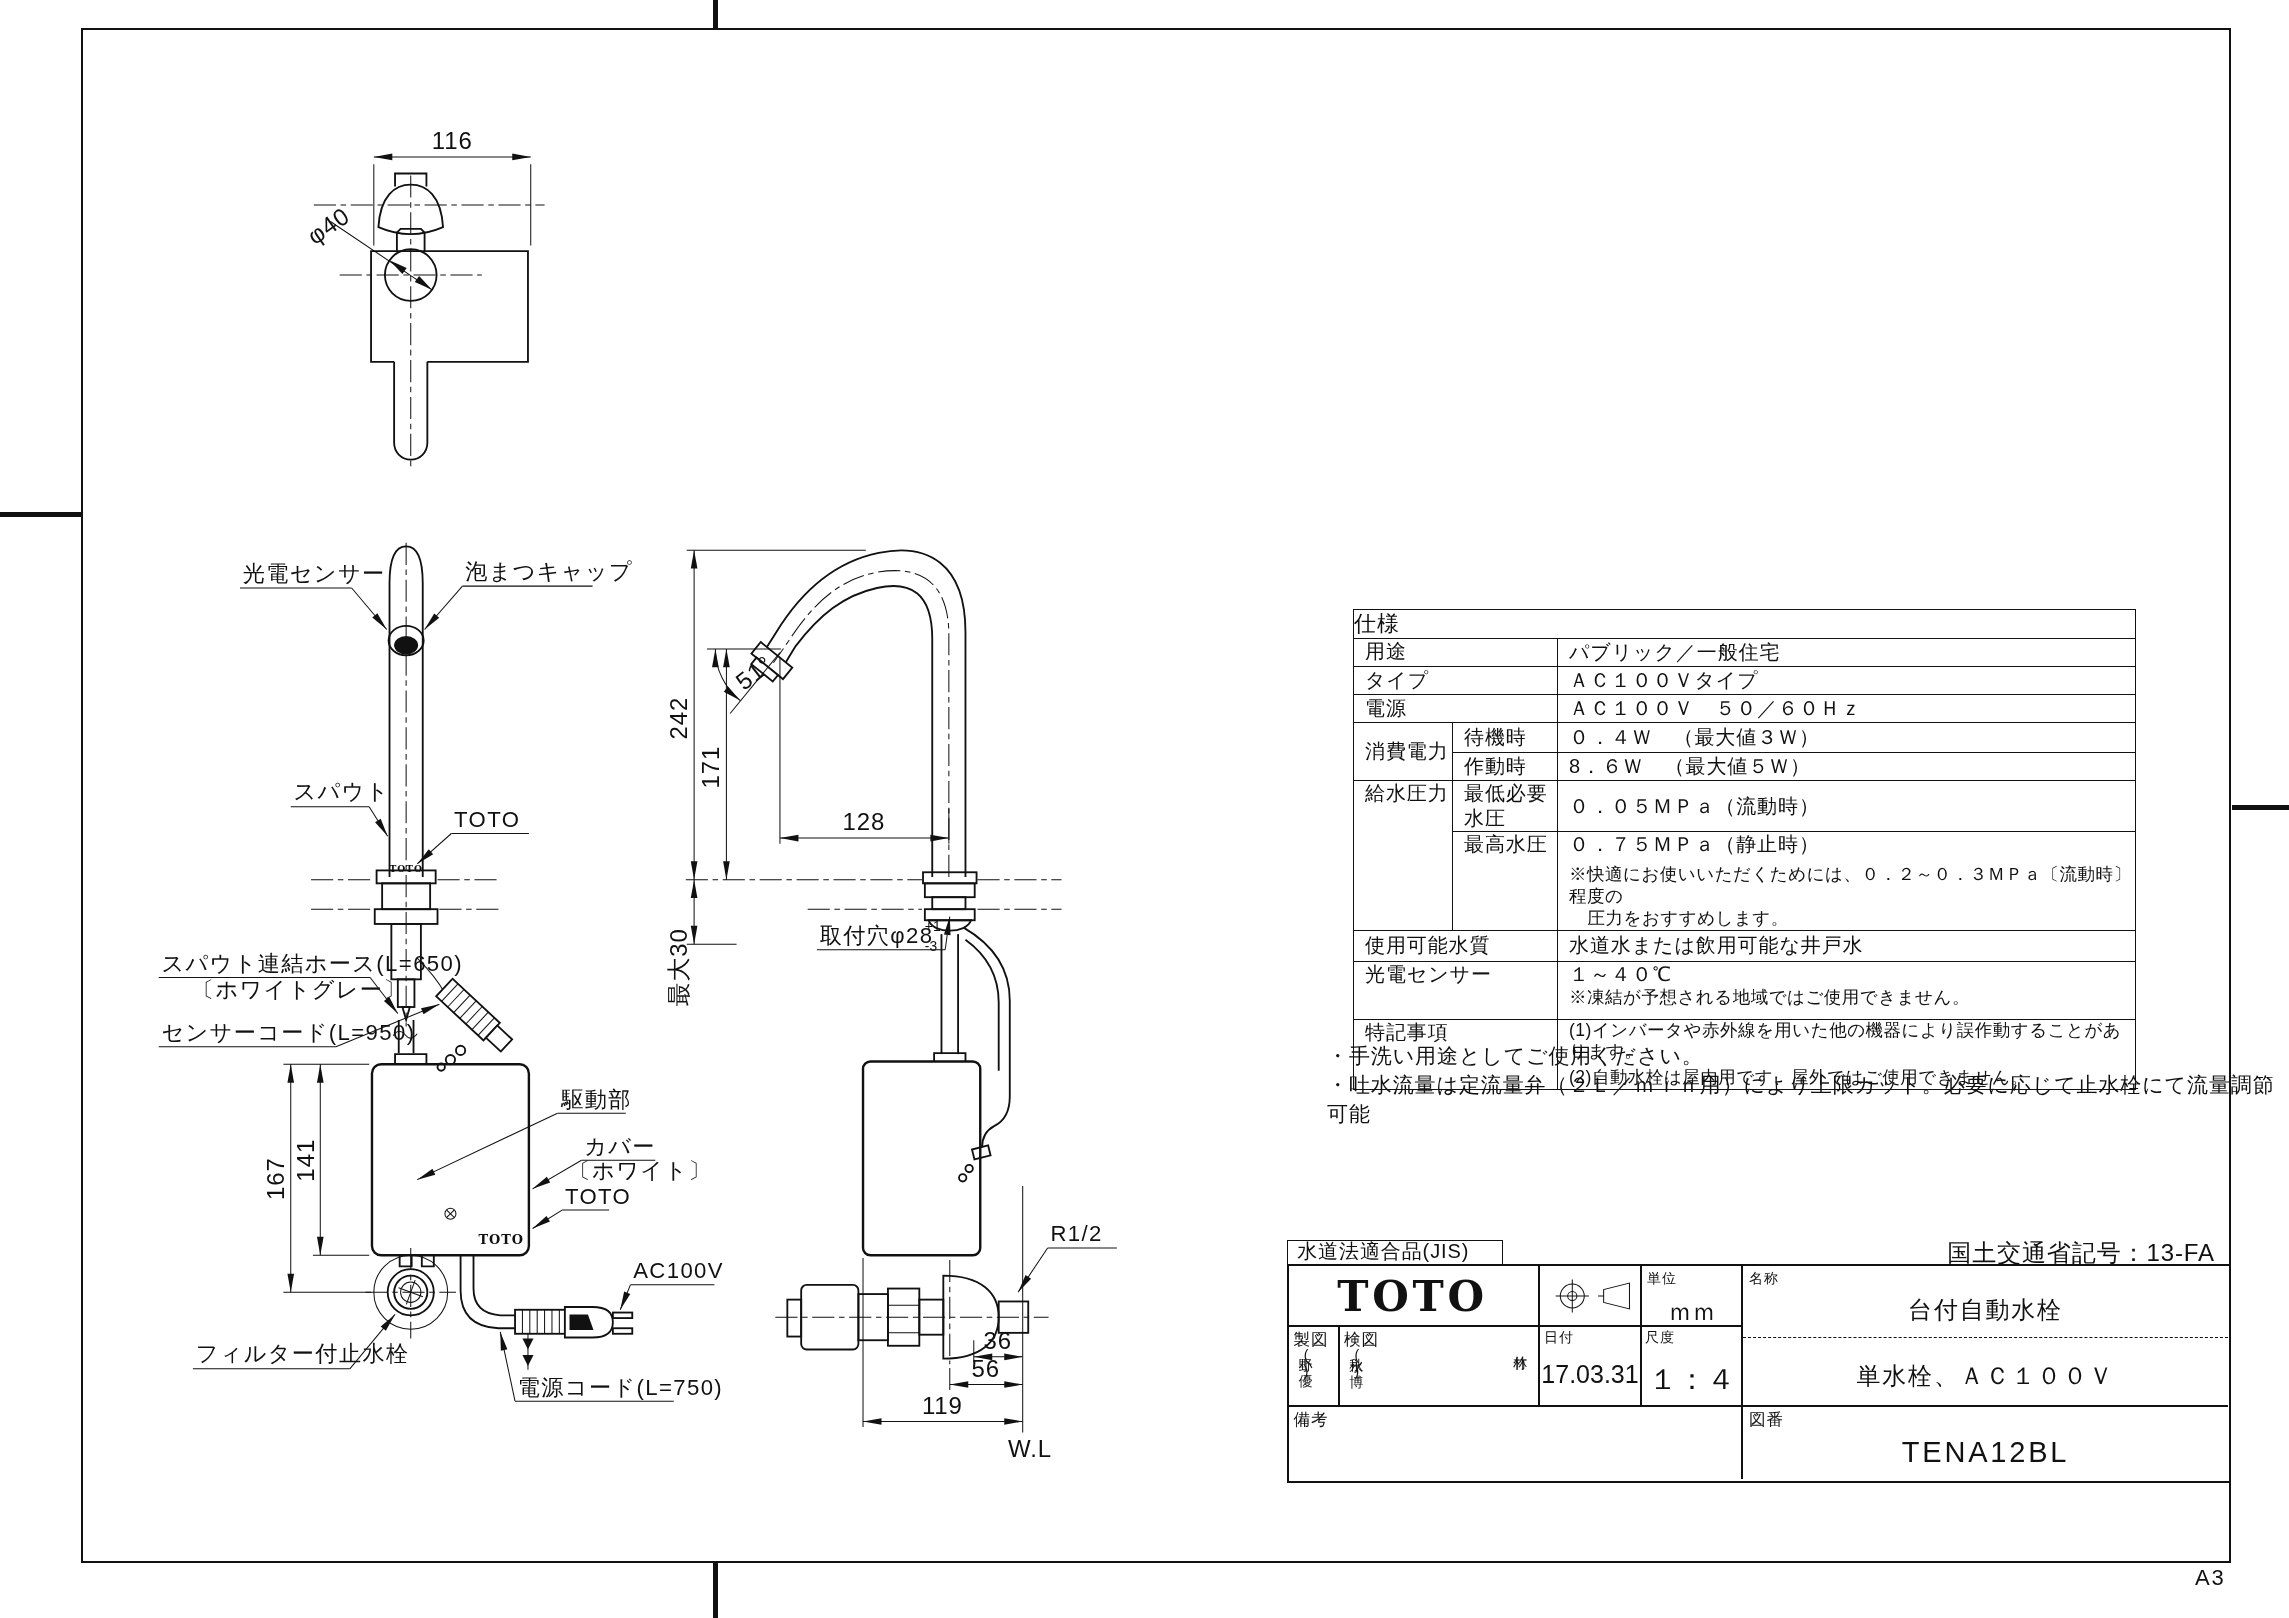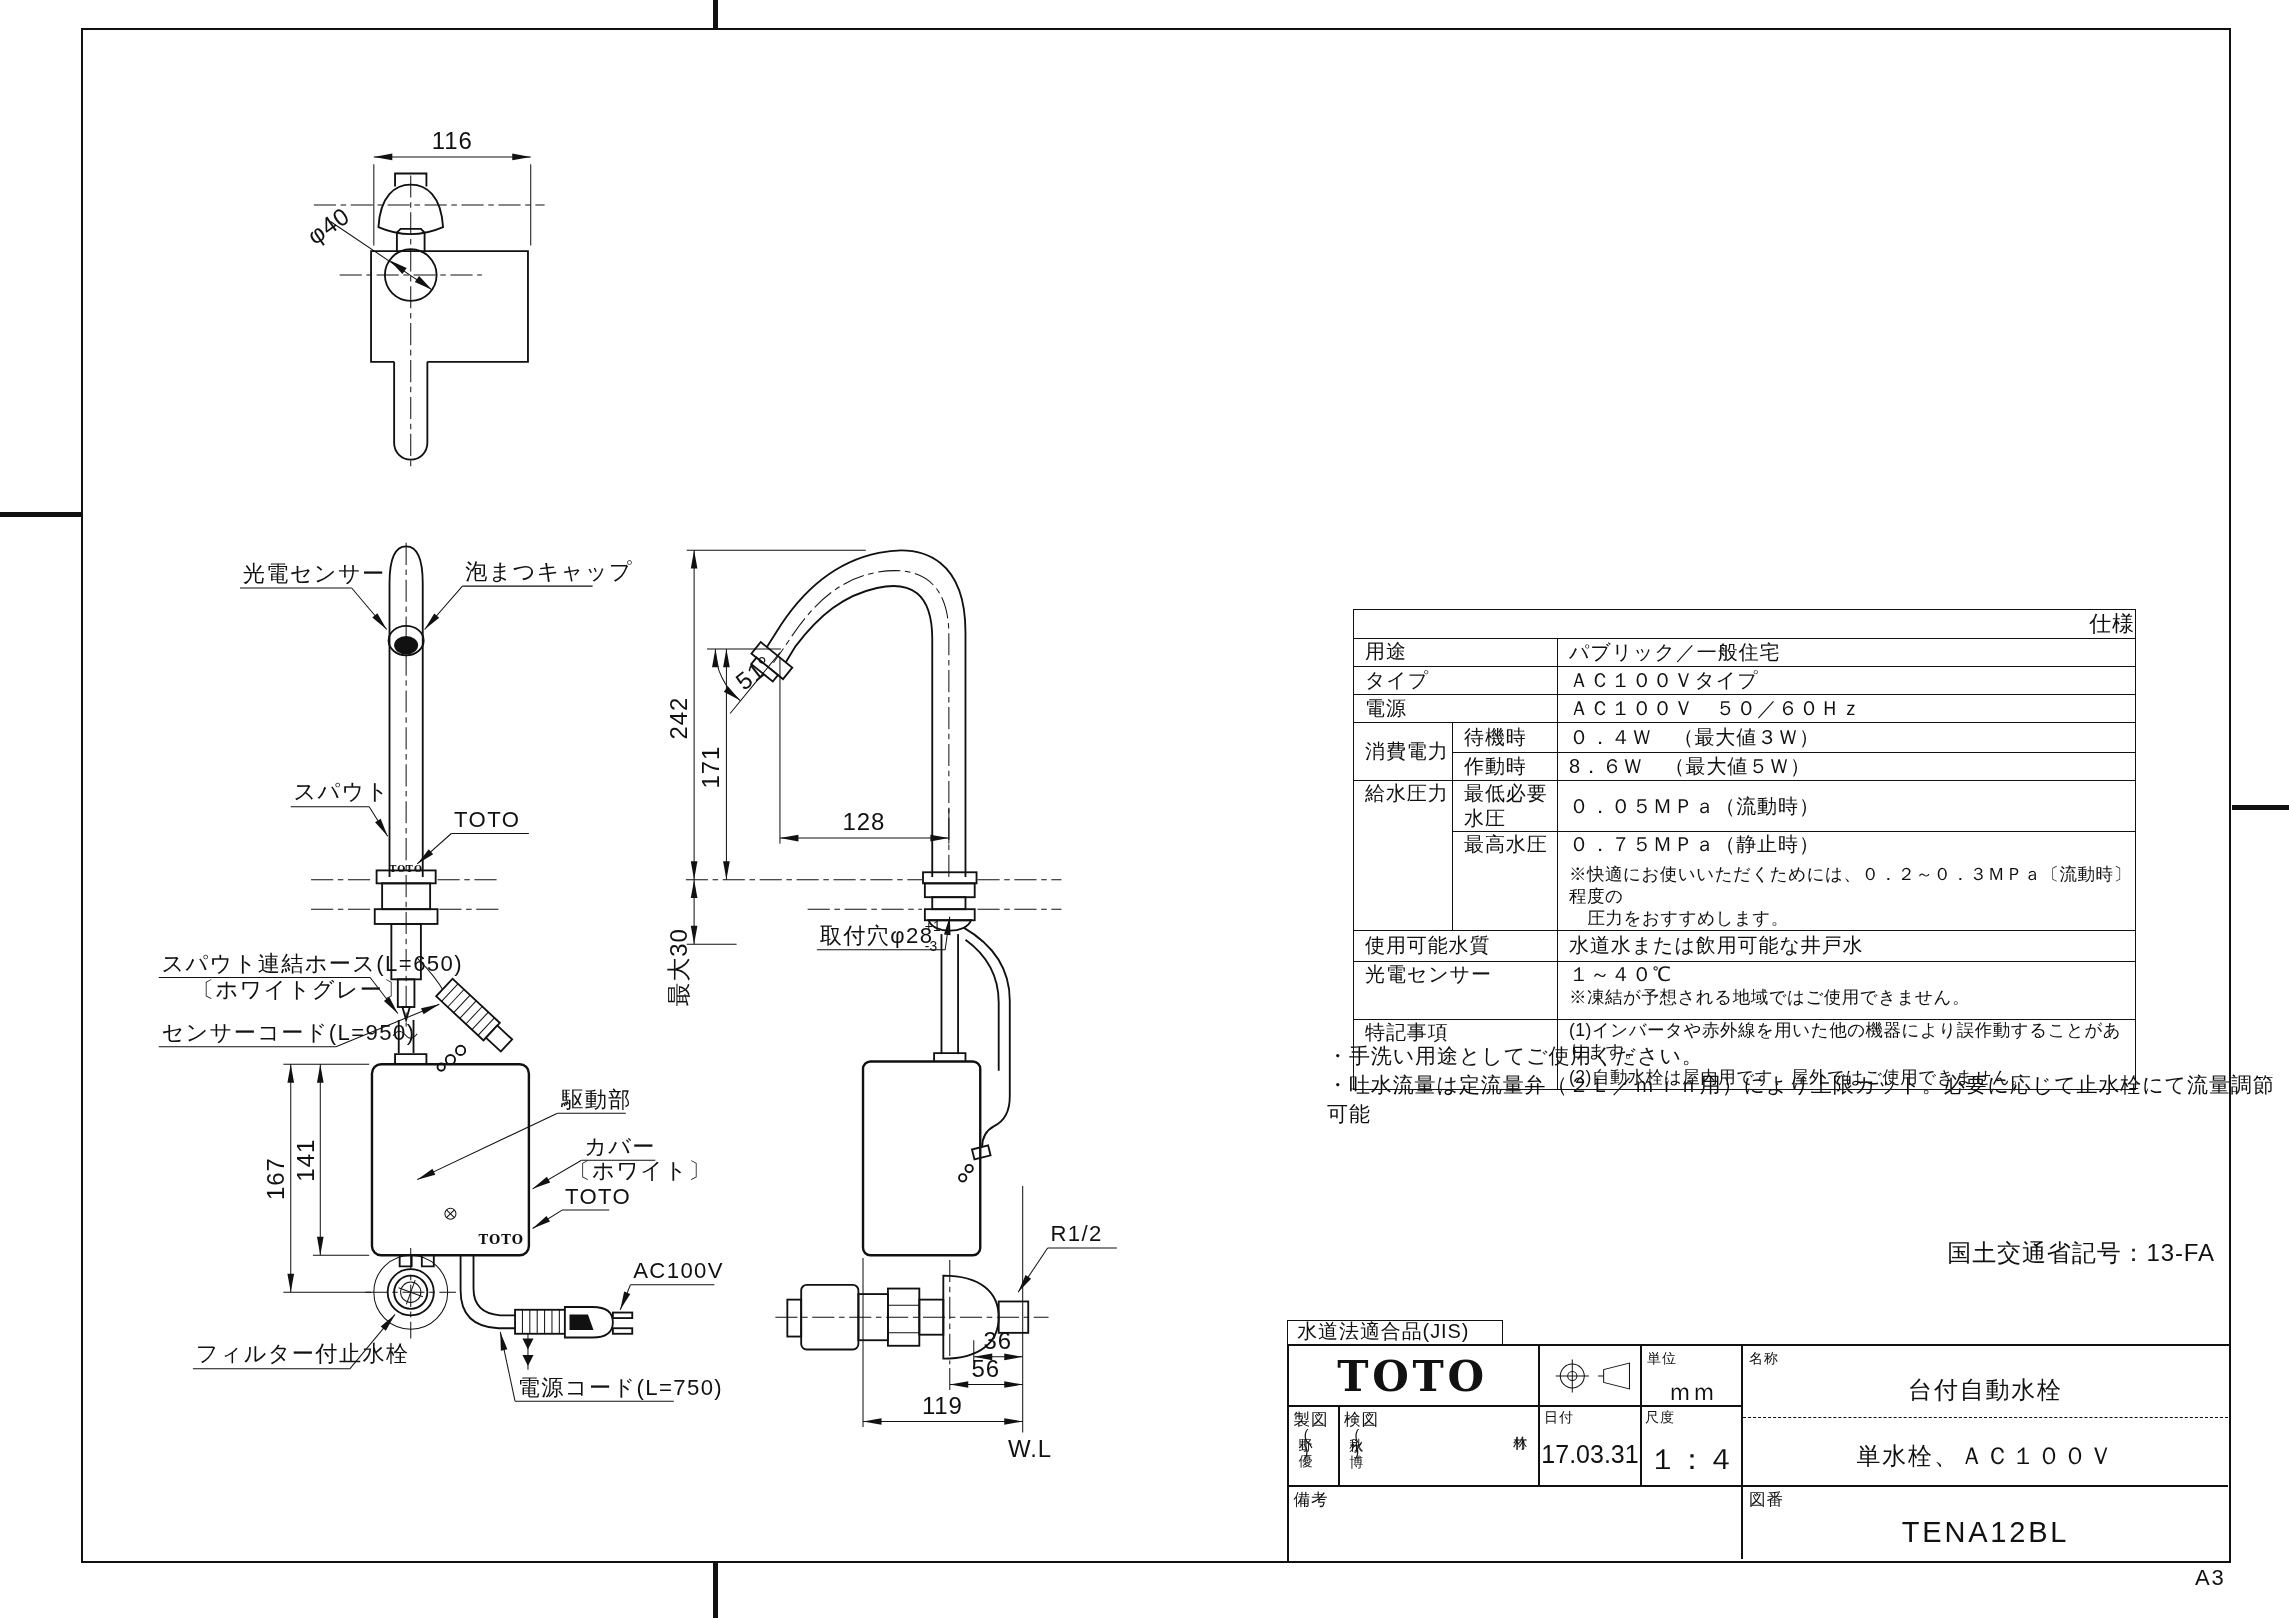--- a/index.html
+++ b/index.html
@@ -18,29 +18,29 @@
   .cl{fill:none;stroke:#111;stroke-width:1.1;stroke-dasharray:24 5 6 5;}
   .lbl{font-size:24px;letter-spacing:1.5px;}
   .dt{font-size:26px;letter-spacing:1px;}
   .sm{font-size:15px;}
   .logo-sm{font-family:"DejaVu Serif",serif;font-weight:bold;letter-spacing:1px;}
   
   .spec-wrap{position:absolute;left:1353px;top:609px;width:782px;}
   table.spec{border-collapse:collapse;width:782px;table-layout:fixed;}
   table.spec td{border:1.8px solid #111;font-size:20px;padding:0 0 0 11px;line-height:1.25;
                 letter-spacing:0.9px;overflow:hidden;}
-  table.spec td.c{text-align:right;padding:0;}
+  table.spec td.c{text-align:left;padding:0;}
   table.spec td.top{vertical-align:top;padding-top:0;}
   .note{font-size:17.5px;letter-spacing:0.5px;}
   .note-ind{padding-left:18.5px;}
   
   .usage-notes{position:absolute;left:1327px;top:1041px;font-size:21px;line-height:29px;letter-spacing:0.9px;}
   .ministry{position:absolute;left:1790px;top:1237px;width:425px;text-align:right;font-size:24px;letter-spacing:0.9px;}
   
-  .tb{position:absolute;left:1287px;top:1320px;width:944px;height:243px;}
+  .tb{position:absolute;left:1287px;top:1240px;width:944px;height:243px;}
   .tb-jis{position:absolute;left:0;top:0;width:216px;height:25px;border:1.8px solid #111;
           box-sizing:border-box;font-size:20px;line-height:21px;padding-left:9.2px;letter-spacing:0.9px;}
   .tb-main{position:absolute;left:0;top:24px;width:944px;height:219px;border:2.8px solid #111;box-sizing:border-box;}
   .vl{position:absolute;width:1.8px;background:#111;}
   .hl{position:absolute;height:1.8px;background:#111;}
   .dashl{position:absolute;border-top:1.8px dashed #111;}
   .cell-lab{position:absolute;font-size:14px;letter-spacing:0.9px;}
   .cell-lab-s{position:absolute;font-size:16.6px;letter-spacing:0.9px;}
   .cell-val{position:absolute;text-align:center;}
   .vert{writing-mode:vertical-rl;text-orientation:upright;font-size:14px;line-height:14.8px;}

